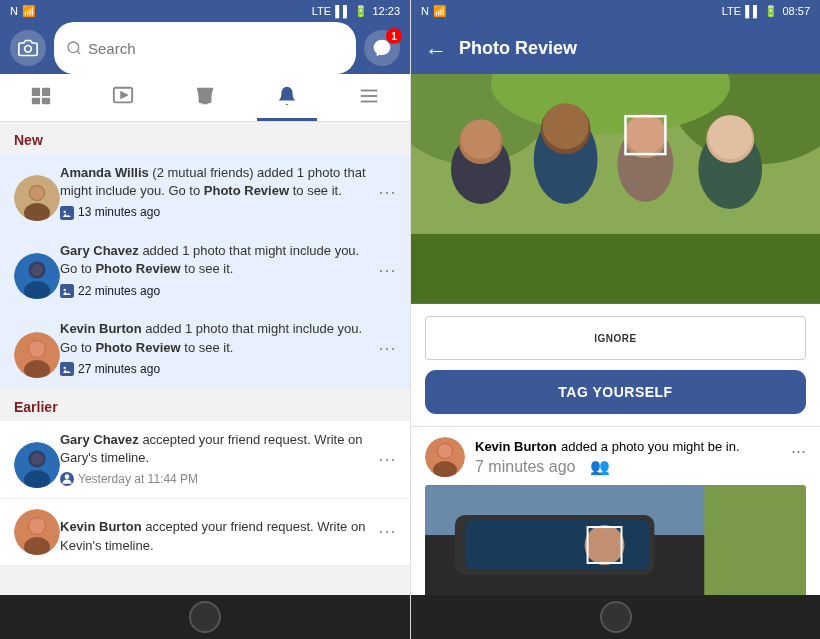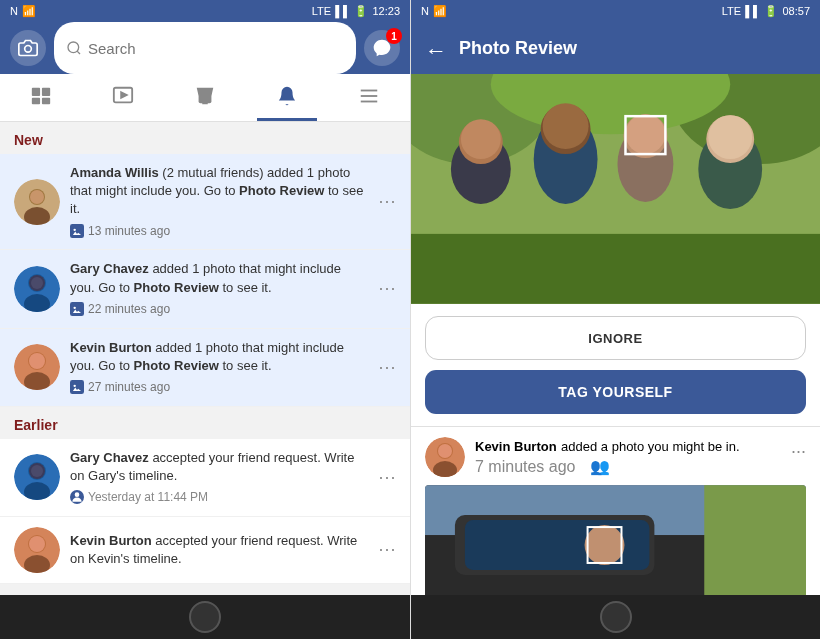--- a/index.html
+++ b/index.html
@@ -142,26 +142,25 @@
       font-size: 14px;
       font-weight: bold;
       color: #7f1d1d;
       background: #f2f2f2;
     }
     .notif-list {
       background: #fff;
     }
     .notif-item {
       display: flex;
-      align-items: center;
+      align-items: flex-end;
       padding: 10px 14px;
       border-bottom: 1px solid #f0f0f0;
       cursor: pointer;
       background: #e8f0fe;
-      gap: 10px;
       position: relative;
     }
     .notif-item.read {
       background: #fff;
     }
     .notif-avatar {
       width: 46px;
       height: 46px;
       border-radius: 50%;
       flex-shrink: 0;
@@ -178,21 +177,21 @@
       line-height: 1.4;
     }
     .notif-body strong {
       font-weight: 700;
     }
     .notif-time {
       display: flex;
       align-items: center;
       gap: 4px;
       margin-top: 4px;
-      color: #737373;
+      color: #0f172a;
       font-size: 12px;
     }
     .notif-time.gray {
       color: #888;
     }
     .notif-more {
       color: #888;
       font-size: 18px;
       cursor: pointer;
       padding-left: 4px;
@@ -253,22 +252,22 @@
       padding: 12px 14px;
       display: flex;
       flex-direction: column;
       gap: 10px;
     }
     .btn-ignore {
       width: 100%;
       height: 44px;
       border: 1.5px solid #ccc;
       background: #fff;
-      border-radius: 13px;
-      font-size: 13px;
+      border-radius: 4px;
+      font-size: 10px;
       font-weight: 700;
       color: #333;
       letter-spacing: 0.5px;
       cursor: pointer;
     }
     .btn-tag {
       width: 100%;
       height: 44px;
       border: none;
       background: #3b5998;

